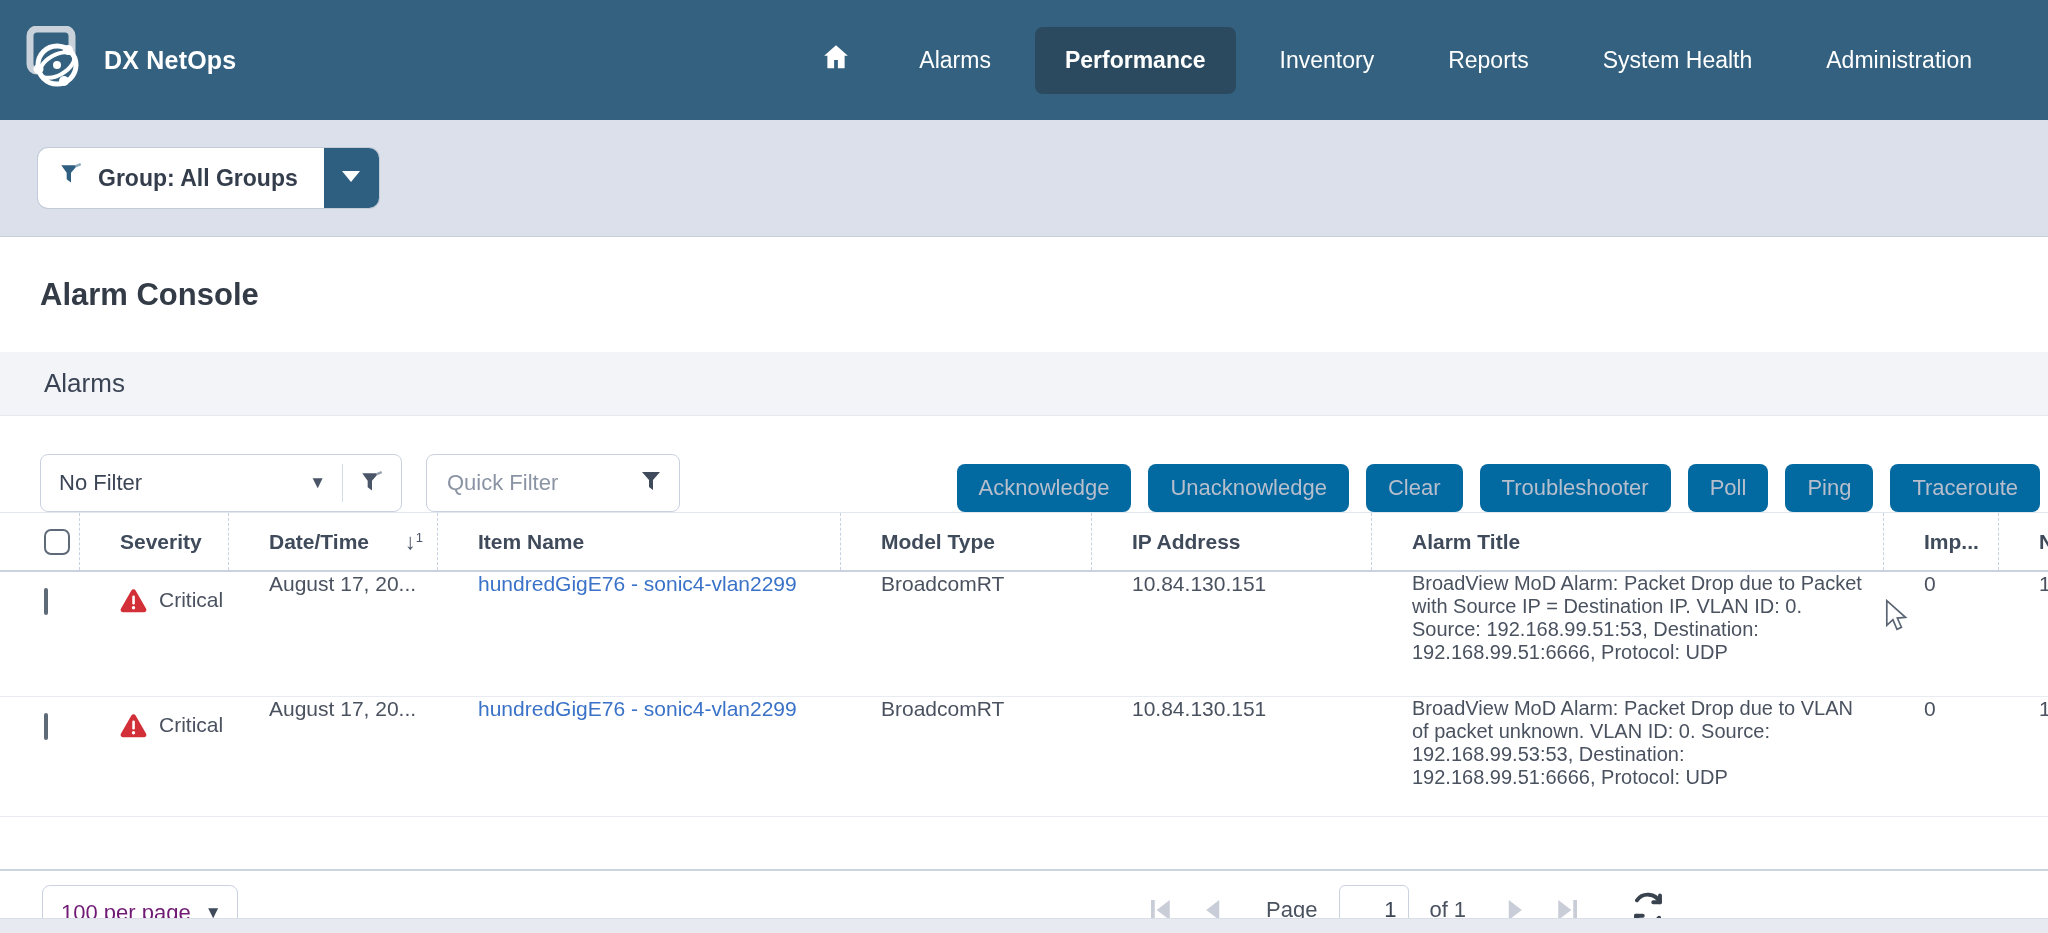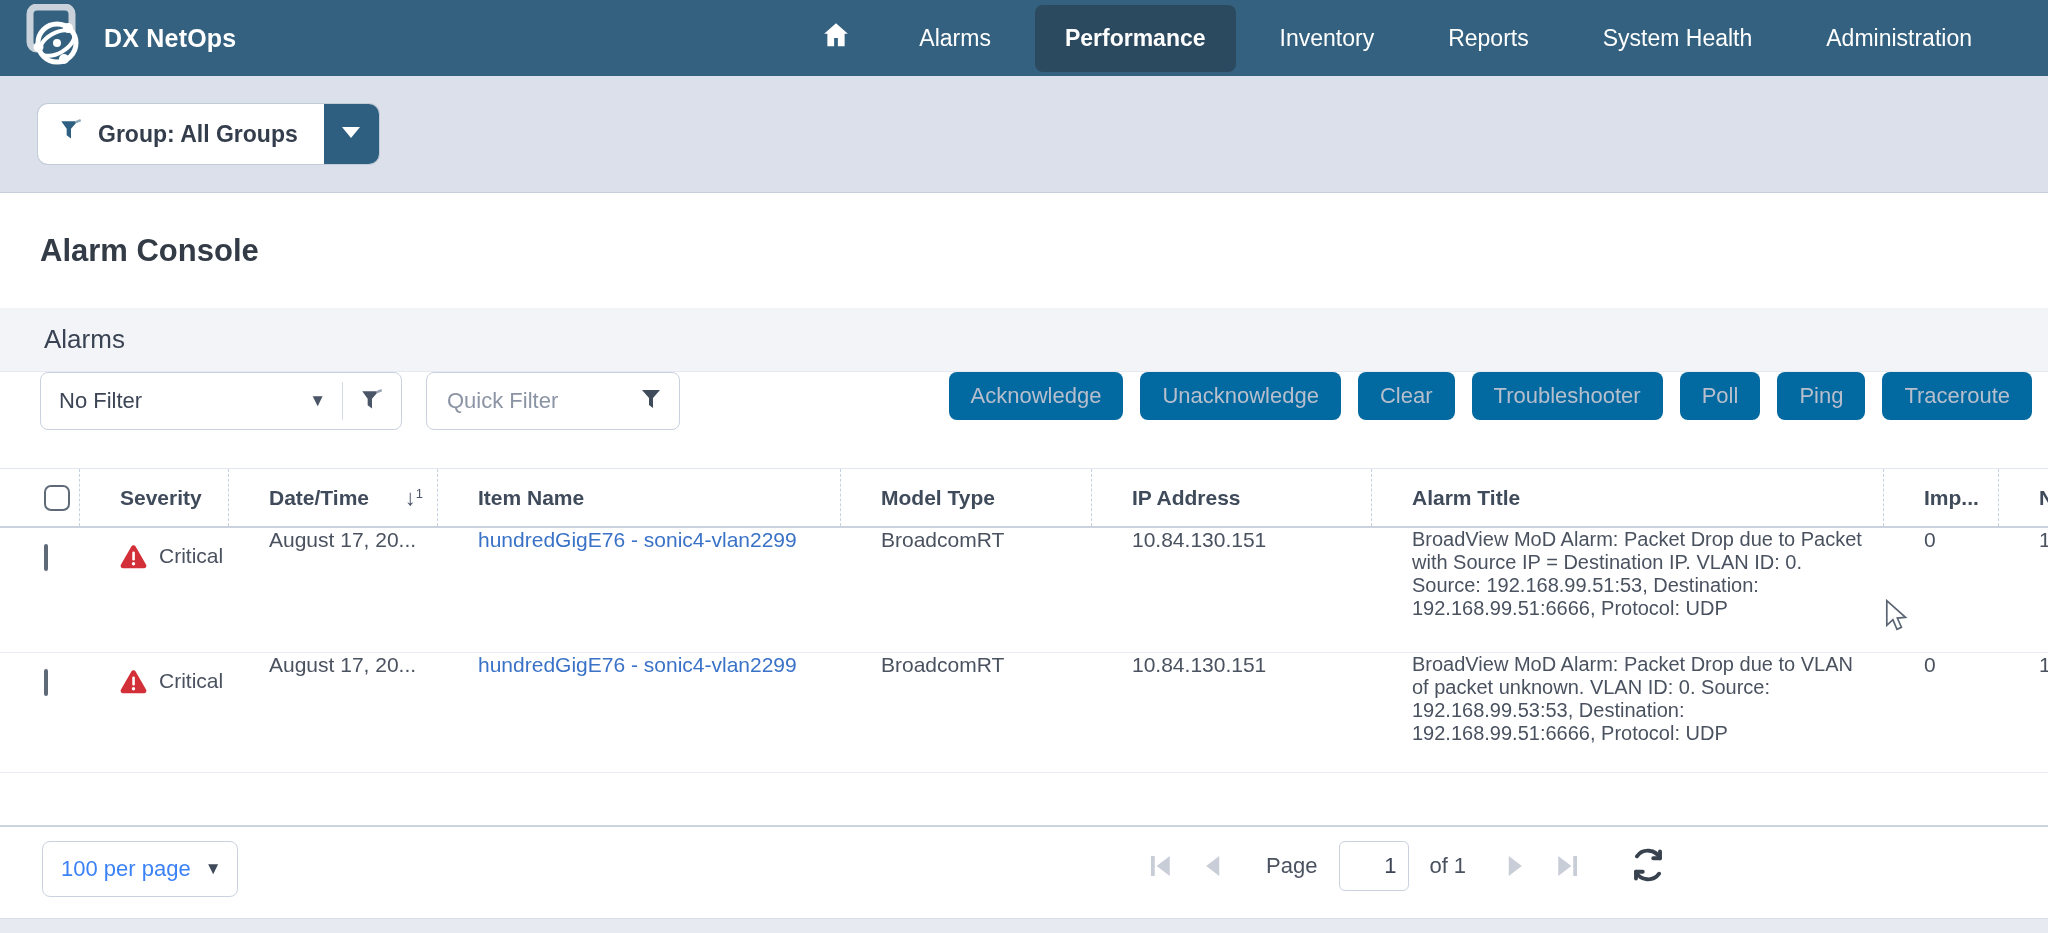--- a/index.html
+++ b/index.html
@@ -4,21 +4,21 @@
 <style>
   * { box-sizing: border-box; }
   html,body { margin:0; padding:0; }
   body {
     width:2048px; height:933px; overflow:hidden; position:relative;
     font-family:"Liberation Sans", sans-serif; background:#ffffff; color:#3c4555;
   }
   .screen { position:relative; width:2048px; height:933px; }
 
   
-  .topnav { height:76px; background:#33617f; display:flex; align-items:center; padding:0 46px 0 24px; }
+  .topnav { height:120px; background:#33617f; display:flex; align-items:center; padding:0 46px 0 24px; }
   .brand { display:flex; align-items:center; gap:16px; }
   .brand-title { color:#ffffff; font-size:25px; font-weight:700; letter-spacing:.2px; }
   .nav-menu { margin-left:auto; display:flex; align-items:center; gap:14px; }
   .nav-item { color:#ffffff; font-size:23px; padding:20px 30px; border-radius:8px; cursor:pointer; white-space:nowrap; }
   .nav-item.home { padding:20px 24px; display:flex; align-items:center; }
   .nav-item.active { background:#2b4a5f; font-weight:700; }
 
   
   .groupbar { height:117px; background:#dbe0ea; border-bottom:1px solid #c6cedb; display:flex; align-items:center; padding-left:38px; }
   .group-btn { display:flex; height:60px; border-radius:10px; overflow:hidden; box-shadow:0 0 0 1px #c2cbd8; background:#ffffff; }
@@ -27,21 +27,21 @@
 
   
   .page-title-area { height:115px; background:#ffffff; display:flex; align-items:center; padding-left:40px; }
   .page-title { font-size:31px; font-weight:700; color:#333b46; margin:0; }
 
   
   .section-band { height:64px; background:#f2f4f7; border-bottom:1px solid #e6eaf0; display:flex; align-items:center; padding-left:44px; }
   .section-title { font-size:26px; color:#3a4354; margin:0; font-weight:500; }
 
   
-  .toolbar { height:96px; background:#ffffff; display:flex; align-items:flex-start; padding:0 16px 0 40px; }
+  .toolbar { height:96px; background:#ffffff; display:flex; align-items:flex-end; padding:0 8px 0 40px; }
   .filter-select { width:362px; height:58px; border:1px solid #c9d2de; border-radius:8px; display:flex; align-items:center; padding:0 0 0 18px; background:#fff; }
   .filter-select .value { font-size:22px; color:#3c4555; flex:1; }
   .filter-select .caret { color:#4a5568; font-size:17px; padding:0 16px; }
   .filter-select .divider { width:1px; height:38px; background:#d4dbe5; }
   .filter-select .funnel { padding:0 16px; display:flex; align-items:center; }
   .quick-filter { margin-left:24px; width:254px; height:58px; border:1px solid #c9d2de; border-radius:8px; display:flex; align-items:center; padding:0 16px 0 18px; background:#fff; }
   .quick-filter input { border:none; outline:none; flex:1; font-size:22px; font-family:"Liberation Sans", sans-serif; color:#3c4555; min-width:0; background:transparent; }
   .quick-filter input::placeholder { color:#8b94a4; }
   .action-buttons { margin-left:auto; display:flex; gap:17px; }
   .action-btn { height:48px; padding:0 22px; background:#0369a1; color:#b7bfcd; border:none; border-radius:8px; font-size:22px; font-family:"Liberation Sans", sans-serif; white-space:nowrap; }
@@ -61,21 +61,21 @@
   .td { padding:0 12px 12px 20px; font-size:21px; color:#4a5260; line-height:24px; overflow:hidden; }
   .td.select-col { padding-left:44px; padding-top:18px; }
   .td.severity { display:flex; align-items:flex-start; gap:12px; padding-top:16px; }
   .td a { color:#3a72c8; text-decoration:none; }
   .alarm-title-text { font-size:20px; line-height:23px; color:#4a5260; max-width:460px; }
   .table-end-line { height:2px; background:#ccd4e0; margin-top:52px; }
 
   
   .pagination { position:relative; height:82px; background:#ffffff; }
   .per-page { position:absolute; left:42px; top:14px; width:196px; height:56px; border:1px solid #c9d2de; border-radius:8px; background:#fff; display:flex; align-items:center; padding:0 18px; gap:14px; }
-  .per-page .value { font-size:22px; color:#3b82f6; flex:1; white-space:nowrap; }
+  .per-page .value { font-size:22px; color:#701a75; flex:1; white-space:nowrap; }
   .per-page .caret { color:#3f4a5a; font-size:17px; }
   .pager { position:absolute; left:1140px; top:11px; height:56px; display:flex; align-items:center; gap:10px; }
   .pager-btn { background:none; border:none; padding:6px; display:flex; align-items:center; }
   .pager-label { font-size:22px; color:#4a5260; margin:0 12px 0 22px; }
   .page-input { width:70px; height:50px; border:1px solid #c9d2de; border-radius:6px; text-align:right; padding-right:12px; font-size:22px; color:#3c4555; font-family:"Liberation Sans", sans-serif; }
   .of-label { font-size:22px; color:#4a5260; margin:0 18px 0 10px; }
   .refresh-btn { background:none; border:none; margin-left:26px; display:flex; align-items:center; cursor:pointer; }
 
   .bottom-strip { position:absolute; left:0; bottom:0; width:100%; height:15px; background:#e7eaf0; border-top:1px solid #d9dee7; }
 

